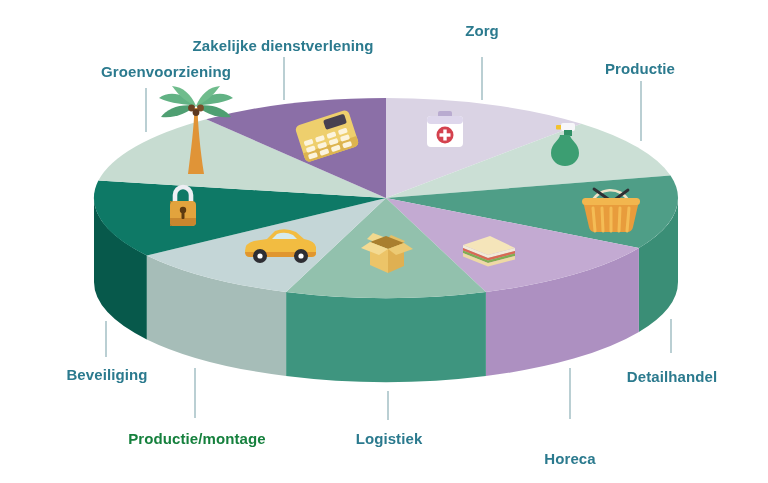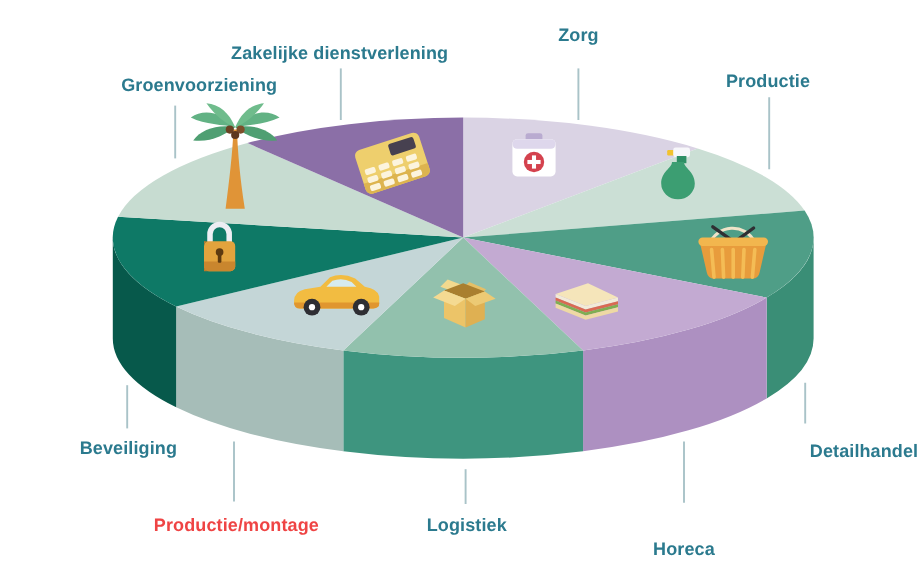--- a/index.html
+++ b/index.html
@@ -139,21 +139,21 @@
       <line x1="570" y1="368" x2="570" y2="419" stroke="#a9c3c8" stroke-width="1.6"></line>
       <line x1="388" y1="391" x2="388" y2="420" stroke="#a9c3c8" stroke-width="1.6"></line>
       <line x1="195" y1="368" x2="195" y2="418" stroke="#a9c3c8" stroke-width="1.6"></line>
       <line x1="106" y1="321" x2="106" y2="357" stroke="#a9c3c8" stroke-width="1.6"></line>
       <line x1="146" y1="88" x2="146" y2="132" stroke="#a9c3c8" stroke-width="1.6"></line>
       <line x1="284" y1="57" x2="284" y2="100" stroke="#a9c3c8" stroke-width="1.6"></line>
     </svg>
   <div id="labels">
       <div class="slice-label" style="left: 482px; top: 30px; color: rgb(43, 122, 142);">Zorg</div>
       <div class="slice-label" style="left: 640px; top: 68px; color: rgb(43, 122, 142);">Productie</div>
-      <div class="slice-label" style="left: 672px; top: 376px; color: rgb(43, 122, 142); margin-left: 48px;">Detailhandel</div>
+      <div class="slice-label" style="left: 672px; top: 376px; color: rgb(43, 122, 142);">Detailhandel</div>
       <div class="slice-label" style="left: 570px; top: 438px; color: rgb(43, 122, 142); margin-top: 20px;">Horeca</div>
       <div class="slice-label" style="left: 389px; top: 438px; color: rgb(43, 122, 142);">Logistiek</div>
-      <div class="slice-label" style="left: 197px; top: 438px; color: #ef4444;">Productie/montage</div>
+      <div class="slice-label" style="left: 197px; top: 438px; color: #15803d;">Productie/montage</div>
       <div class="slice-label" style="left: 107px; top: 374px; color: rgb(43, 122, 142);">Beveiliging</div>
       <div class="slice-label" style="left: 146px; top: 71px; color: rgb(43, 122, 142); margin-left: 20px;">Groenvoorziening</div>
       <div class="slice-label" style="left: 283px; top: 45px; color: rgb(43, 122, 142);">Zakelijke dienstverlening</div>
     </div>
 </div>
 
 </body></html>

